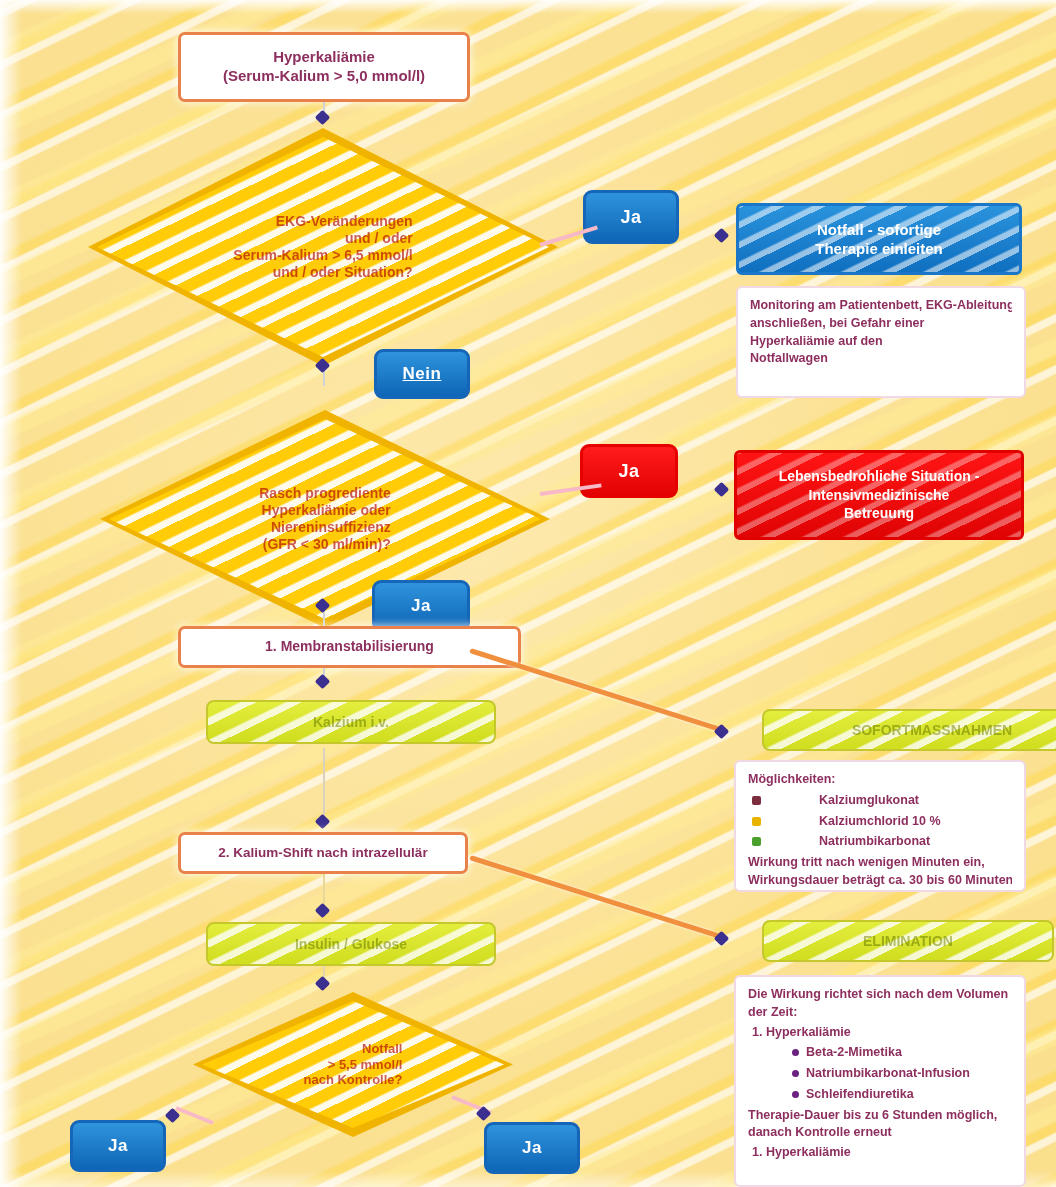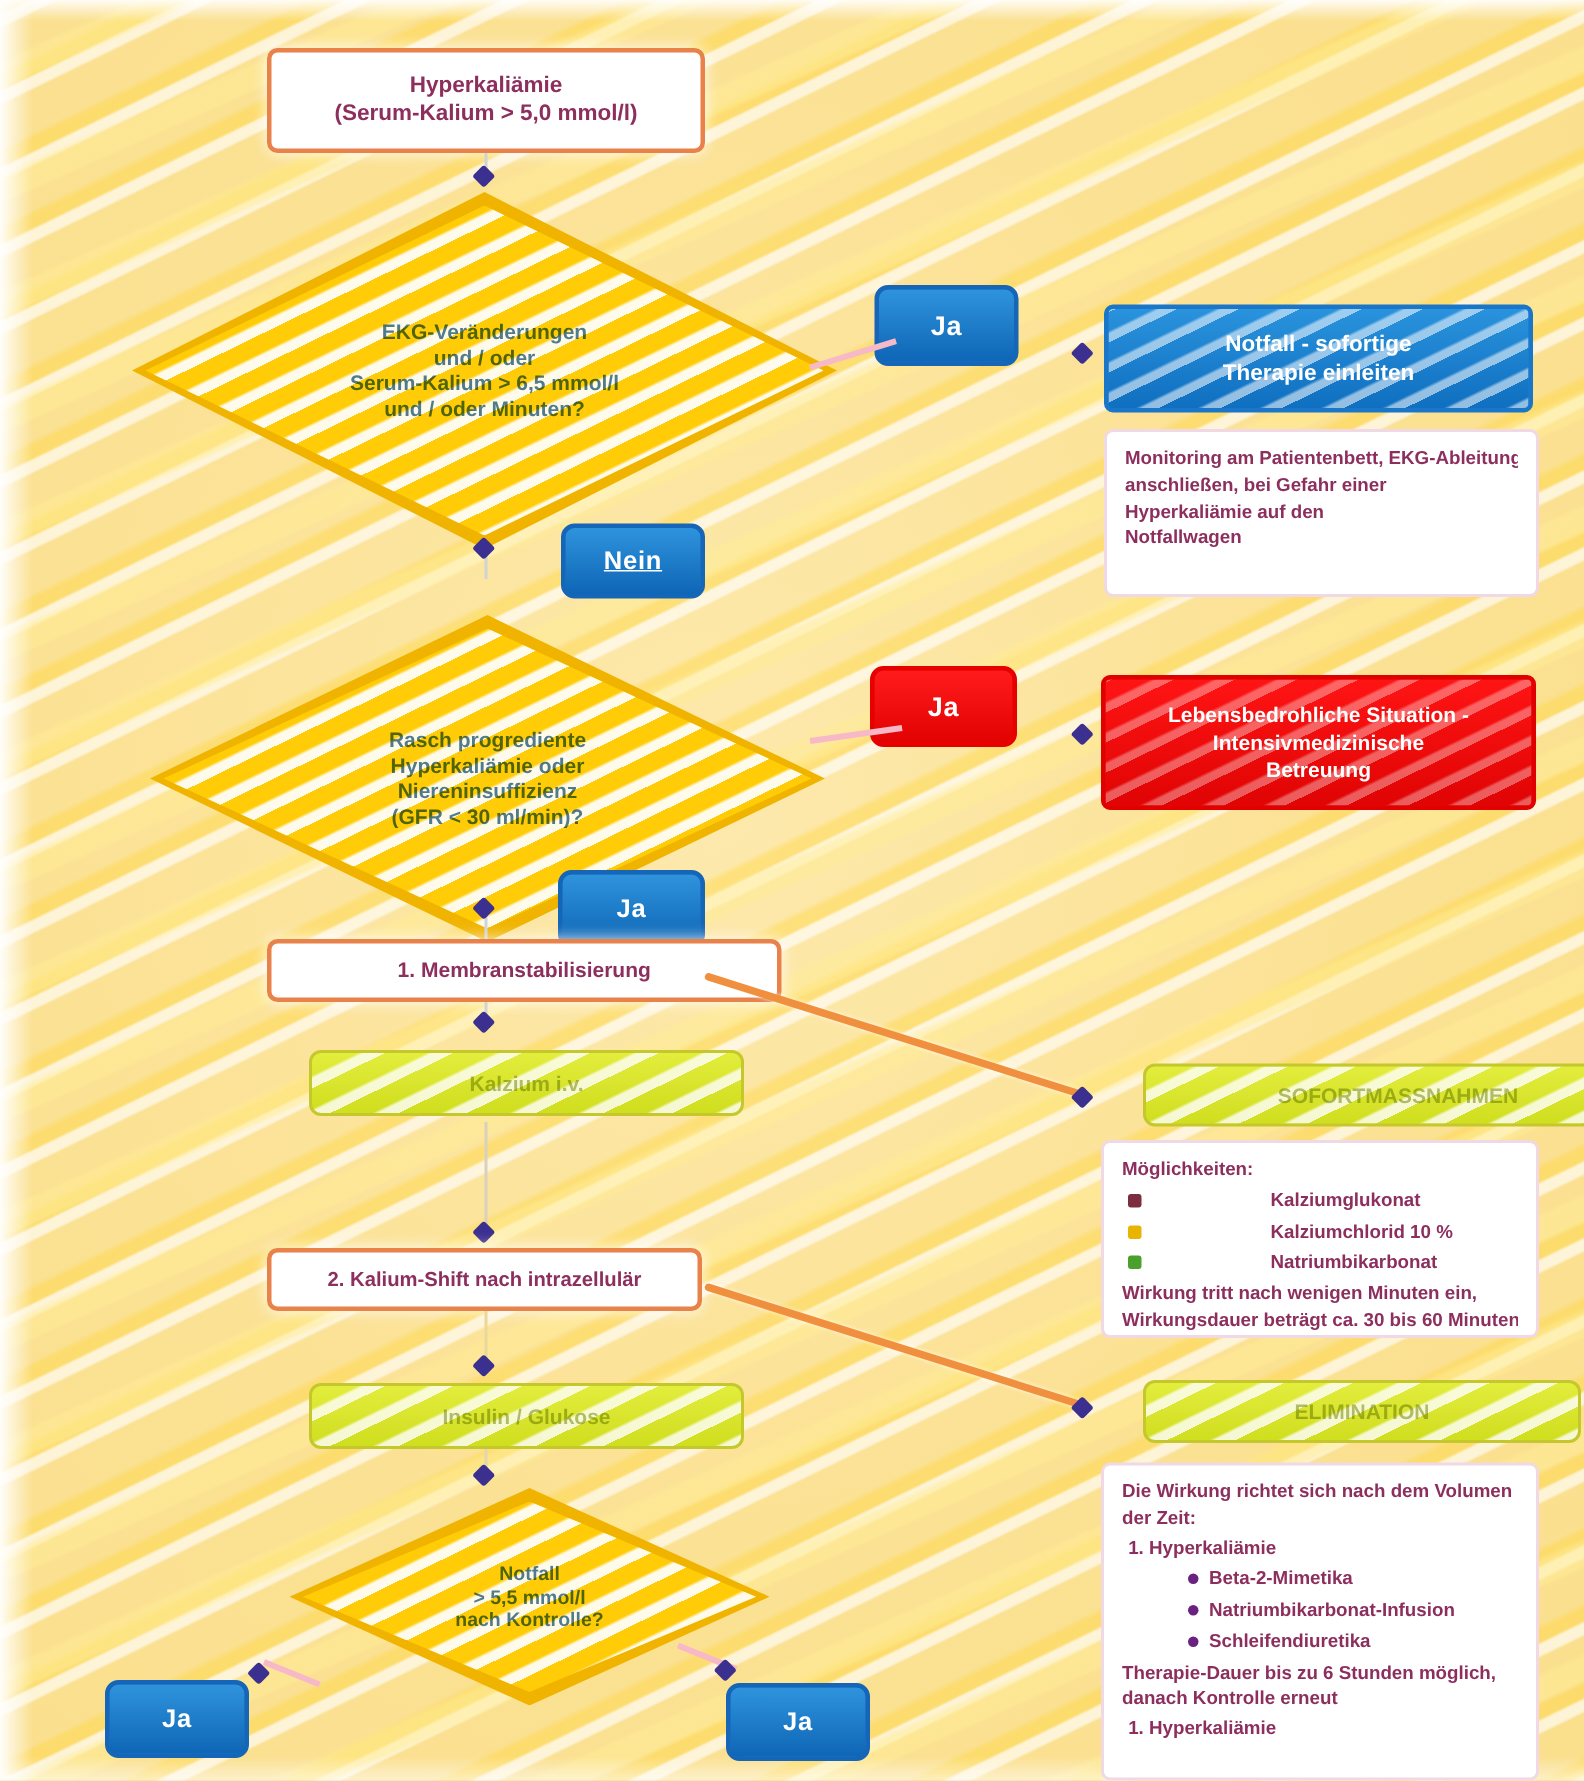--- a/index.html
+++ b/index.html
@@ -63,22 +63,22 @@
   }
   .diamond .inner{
     position:absolute;inset:9px;
     clip-path:polygon(50% 0%,100% 50%,50% 100%,0% 50%);
     background-color:#ffcc07;
     background-image:repeating-linear-gradient(-26deg,
         rgba(255,255,255,.92) 0px, rgba(255,255,255,.92) 6px,
         rgba(255,255,255,0) 8px, rgba(255,255,255,0) 19px);
   }
   .diamond .txt{
-    position:relative;z-index:3;text-align:center;
-    color:#0c4a6e;font-weight:bold;line-height:1.22;
+    position:relative;z-index:3;text-align:right;
+    color:#b91c1c;font-weight:bold;line-height:1.22;
     padding:0 46px;
     mix-blend-mode:multiply;
     opacity:.72;
     filter:blur(.35px);
   }
 
   
   .ghead{
     border:2px solid #c3c73a;border-radius:8px;
     background-color:#d7e33a;
@@ -120,21 +120,21 @@
   .note{
     background:#ffffff;border:2px solid #f0d8e4;border-radius:6px;
     color:#8d2f5e;line-height:1.42;padding:9px 12px;
     box-sizing:border-box;overflow:hidden;
     font-weight:bold;
   }
   .note .ln{white-space:nowrap;overflow:hidden;}
   .note ul{list-style:none;margin:2px 0;padding:0 0 0 4px;}
   .note li{display:flex;align-items:flex-start;gap:6px;margin:3px 0;}
   .note li .bl{width:9px;height:9px;flex:0 0 9px;margin-top:4px;border-radius:2px;}
-  .note li .ind{margin-left:80px;}
+  .note li .ind{margin-left:52px;}
   .note ol{margin:2px 0;padding-left:18px;}
   .note ol li{display:list-item;margin:2px 0;}
   .note .sub{margin:0;padding-left:44px;list-style:none;}
   .note .sub li{display:flex;gap:7px;align-items:flex-start;}
   .note .sub li .dd{width:7px;height:7px;border-radius:50%;background:#6b2180;flex:0 0 7px;margin-top:5px;}
 
   
   .badge{
     border-radius:9px;display:flex;align-items:center;justify-content:center;
     color:#fff;font-weight:bold;letter-spacing:.5px;
@@ -176,21 +176,21 @@
   <div class="vline" style="left:323px;top:102px;height:16px;"></div>
   <div class="dot" style="left:317px;top:112px;"></div>
 
   <div class="node diamond" style="left:88px;top:128px;width:470px;height:238px;font-size:14px;">
     <div class="outline"></div>
     <div class="inner"></div>
     <div class="txt">
       <div>EKG-Veränderungen</div>
       <div>und / oder</div>
       <div>Serum-Kalium &gt; 6,5 mmol/l</div>
-      <div>und / oder Minuten?</div>
+      <div>und / oder Situation?</div>
     </div>
   </div>
 
   <div class="badge b" style="position:absolute;left:583px;top:190px;width:90px;height:48px;font-size:18px;">
     <span>Ja</span>
   </div>
   <div class="pinkline" style="left:540px;top:243px;width:60px;transform:rotate(-17deg);"></div>
   <div class="dot" style="left:716px;top:230px;"></div>
 
   <div class="node blue" style="left:736px;top:203px;width:286px;height:72px;font-size:15px;">

